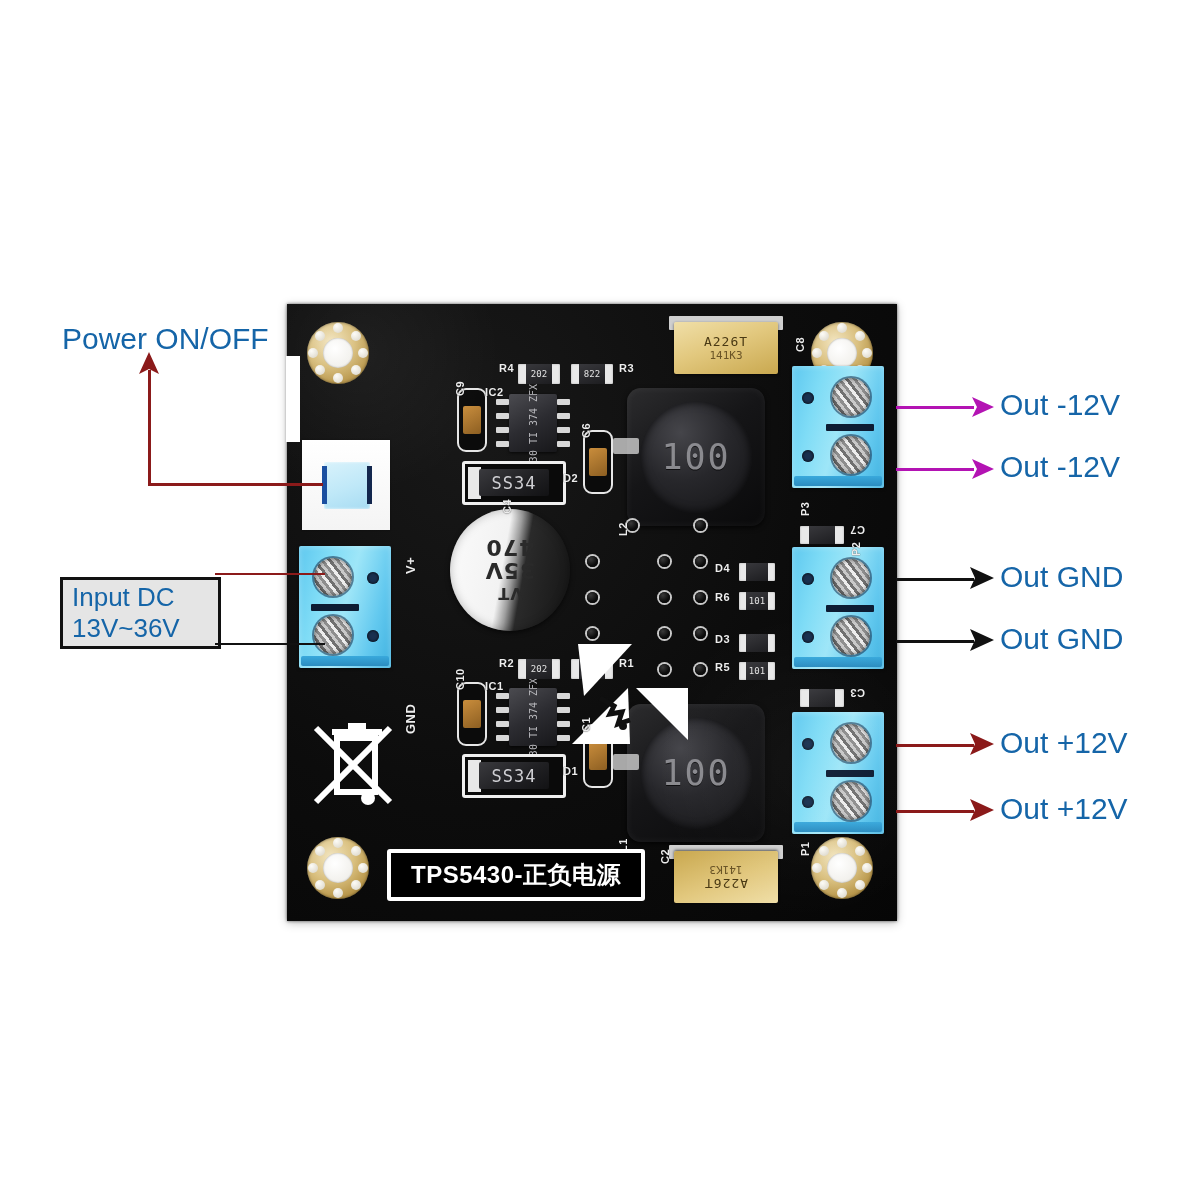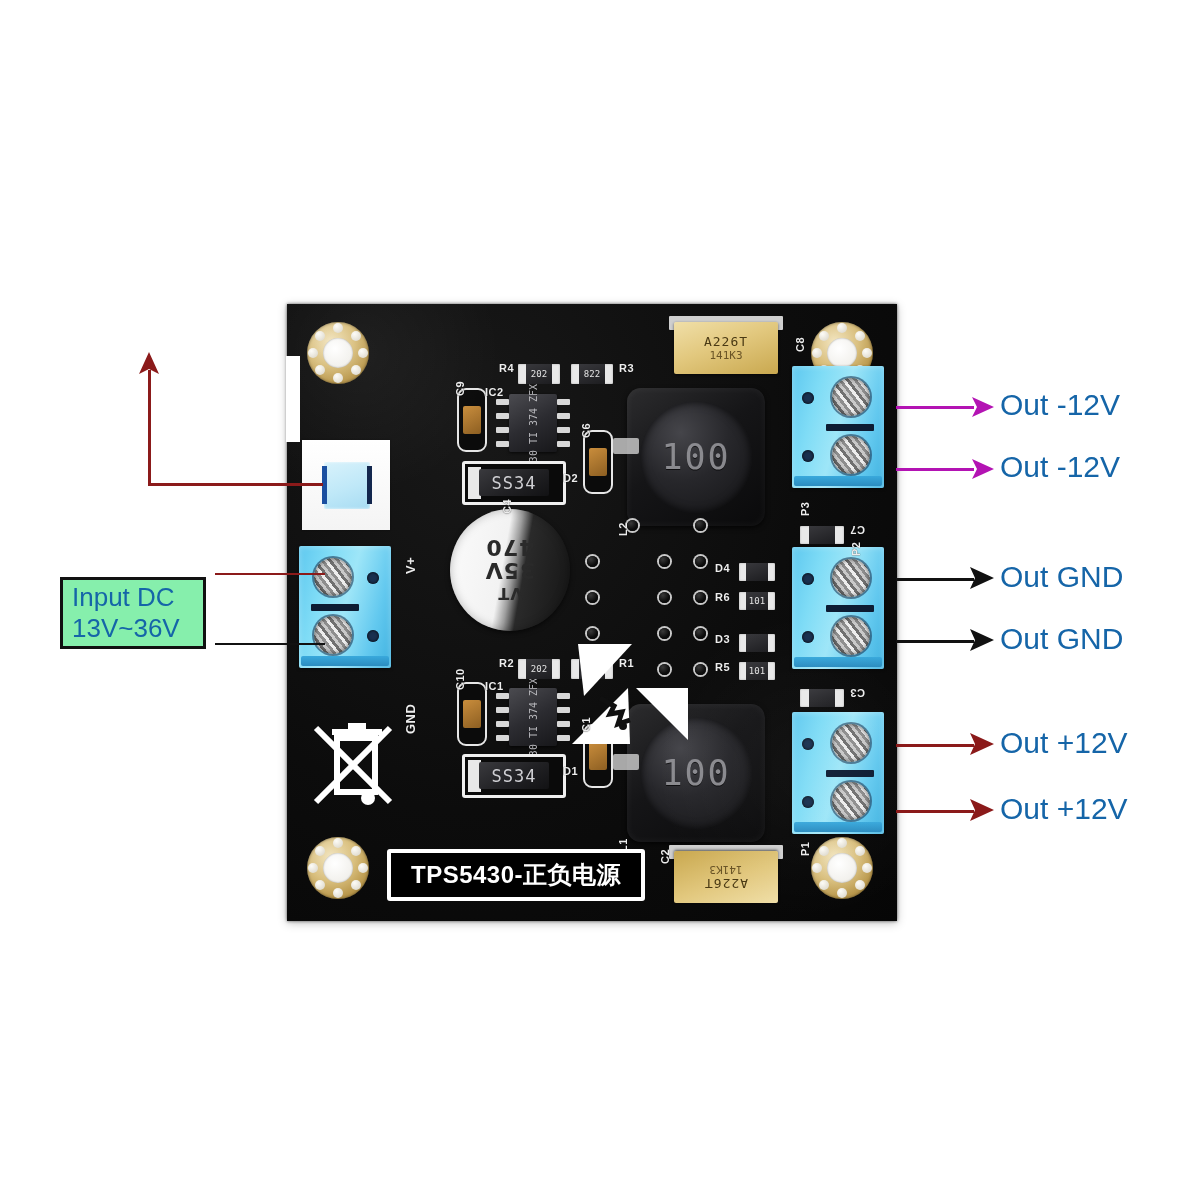--- a/index.html
+++ b/index.html
@@ -224,22 +224,22 @@
     font-family:"Liberation Sans",sans-serif;
     white-space:nowrap;
   }
   .anno.big{font-size:30px;}
   .line{position:absolute;background:#8b1a1a;}
   .line.black{background:#111111;}
   .line.mag{background:#b313b3;}
   .arrowsvg{position:absolute;overflow:visible;}
 
   .inputbox{
-    position:absolute;left:60px;top:577px;width:146px;height:72px;
-    border:3px solid #111;background:#86efac;
+    position:absolute;left:60px;top:577px;width:161px;height:72px;
+    border:3px solid #111;background:#e5e5e5;
     display:flex;flex-direction:column;align-items:flex-start;justify-content:center;
     padding-left:9px;box-sizing:border-box;
   }
   .inputbox div{color:#1565a8;font-size:26px;line-height:31px;}
 </style>
 </head>
 <body>
 
 <div class="stage">
 
@@ -532,20 +532,21 @@
     <span class="silk sm rot90" style="left:563px;top:252px;">P2</span>
     <span class="silk sm rot90" style="left:512px;top:212px;">P3</span>
     <span class="silk sm rot90" style="left:512px;top:552px;">P1</span>
     <span class="silk sm rot90" style="left:372px;top:560px;">C2</span>
 
     <div class="titlebox">
       <span>TPS5430-正负电源</span>
     </div>
   </div>
 
+  <div class="anno big" style="left:62px;top:322px;">Power ON/OFF</div>
   <div class="line" style="left:148px;top:370px;width:3px;height:115px;"></div>
   <div class="line" style="left:148px;top:483px;width:175px;height:3px;"></div>
   <svg class="arrowsvg" style="left:138px;top:352px;width:24px;height:24px;">
     <polygon points="11,0 21,22 11,17 1,22" fill="#8b1a1a"></polygon>
   </svg>
 
   <div class="inputbox">
     <div>Input DC</div>
     <div>13V~36V</div>
   </div>

